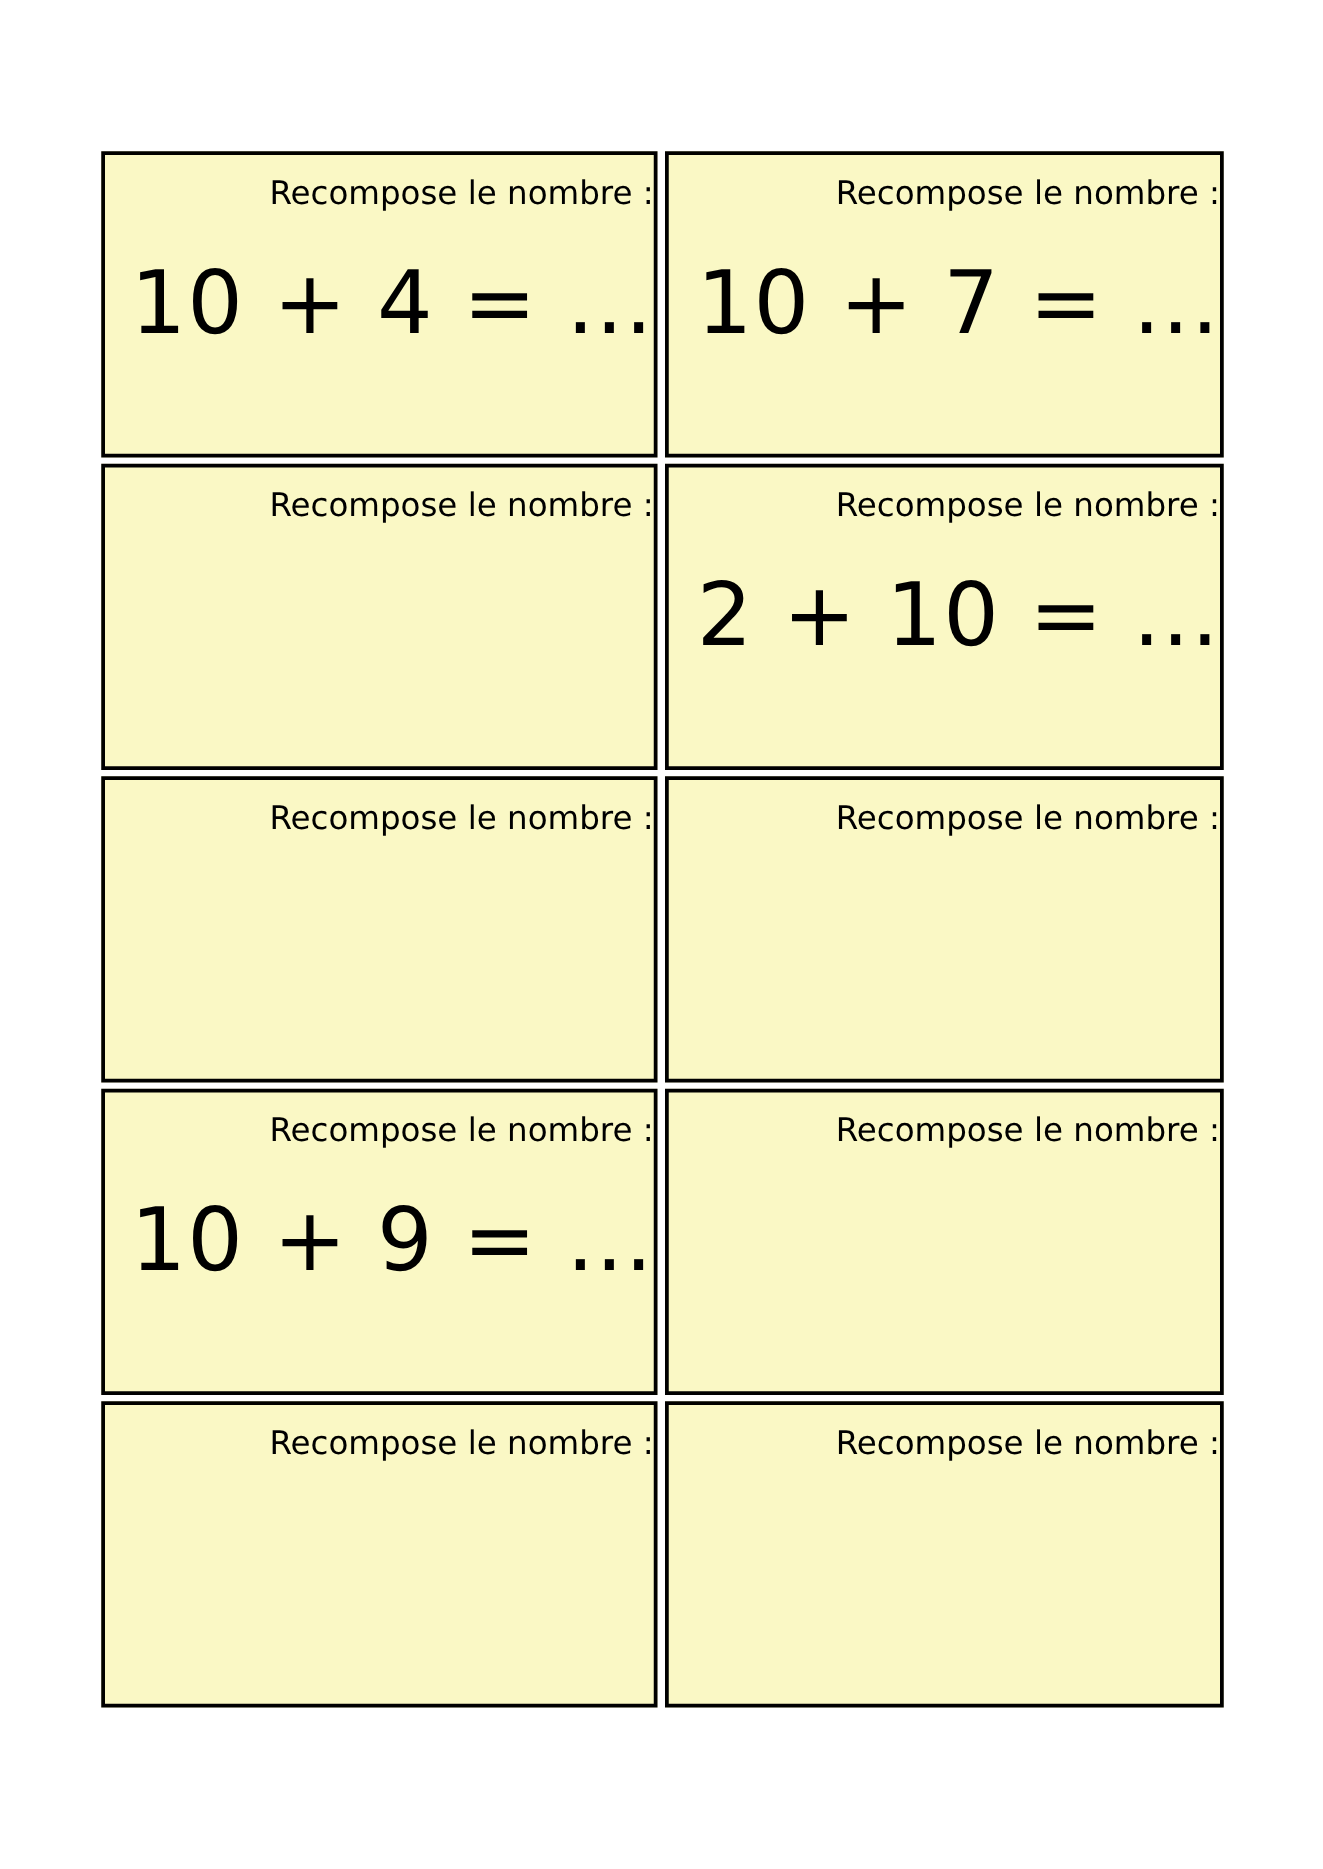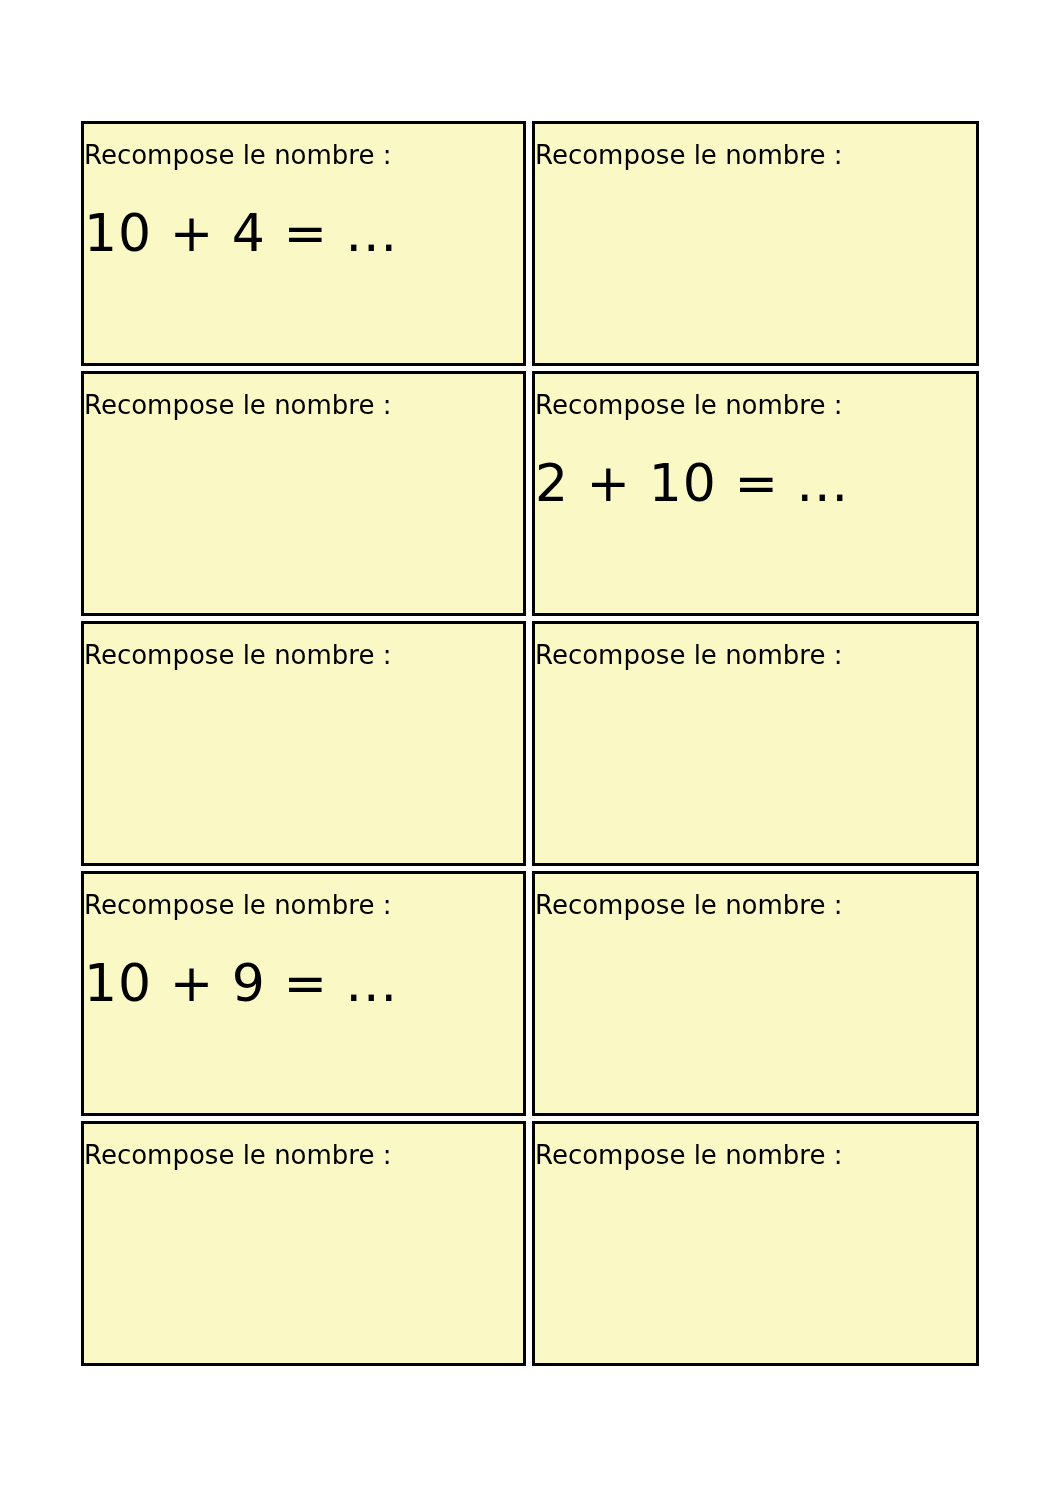--- a/index.html
+++ b/index.html
@@ -23,51 +23,52 @@
     column-gap: 6px;
     row-gap: 5px;
   }
   .card {
     box-sizing: border-box;
     height: 245px;
     background: var(--card-bg, #faf8c5);
     border: 3px solid var(--card-border, #000000);
     display: flex;
     flex-direction: column;
-    align-items: flex-start;
+    align-items: flex-end;
     padding-top: 16px;
     overflow: hidden;
   }
   .card-title {
     font-size: 26px;
     line-height: 1.2;
     color: var(--text-color, #000000);
     white-space: pre;
   }
   .card-expression {
-    font-size: 52px;
+    font-size: 70px;
     line-height: 1;
     margin-top: 36px;
     color: var(--text-color, #000000);
     white-space: pre;
     letter-spacing: 1px;
   }
 </style>
 </head>
 <body style="background: rgb(255, 255, 255);">
 
 <div class="card-grid">
 
   <div class="card">
     <div class="card-title">Recompose le nombre :</div>
     <div class="card-expression">10 + 4 = ...</div>
   </div>
 
   <div class="card">
     <div class="card-title">Recompose le nombre :</div>
+    <div class="card-expression">10 + 7 = ...</div>
   </div>
 
   <div class="card">
     <div class="card-title">Recompose le nombre :</div>
   </div>
 
   <div class="card">
     <div class="card-title">Recompose le nombre :</div>
     <div class="card-expression">2 + 10 = ...</div>
   </div>

